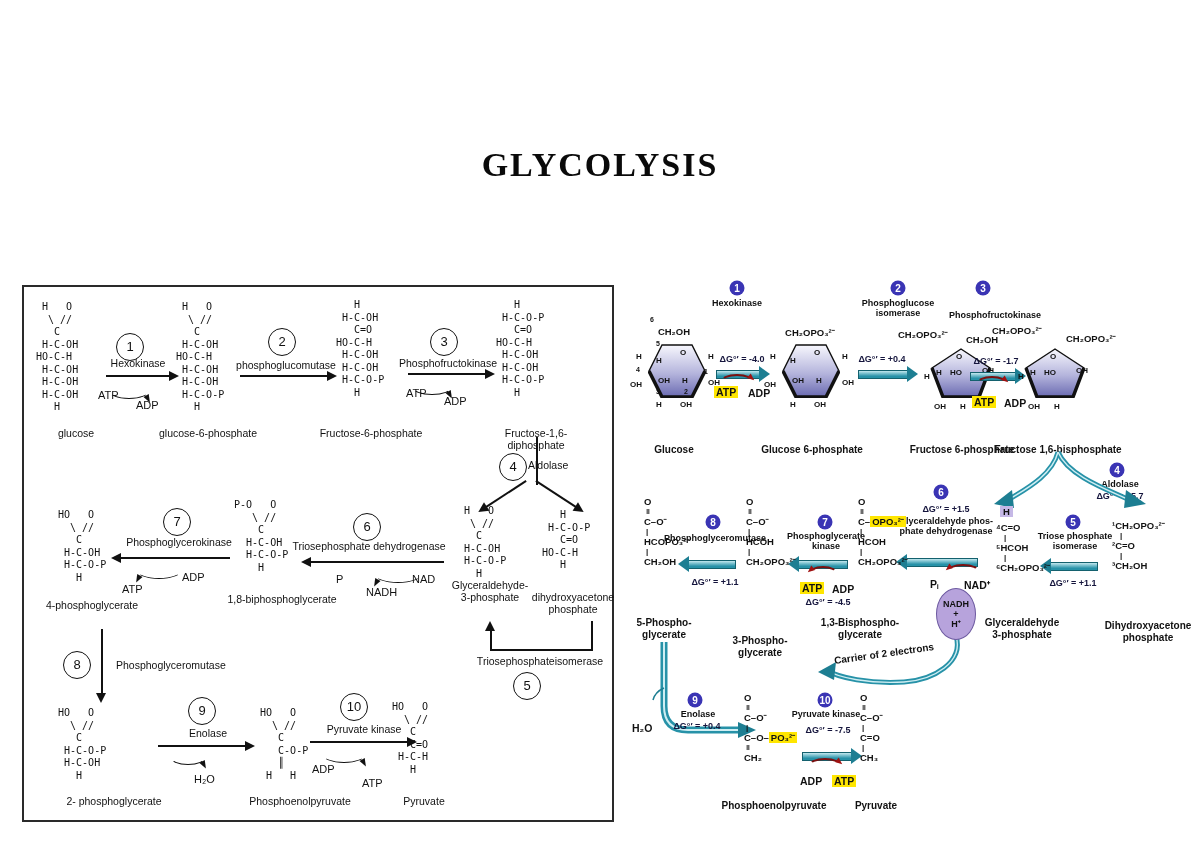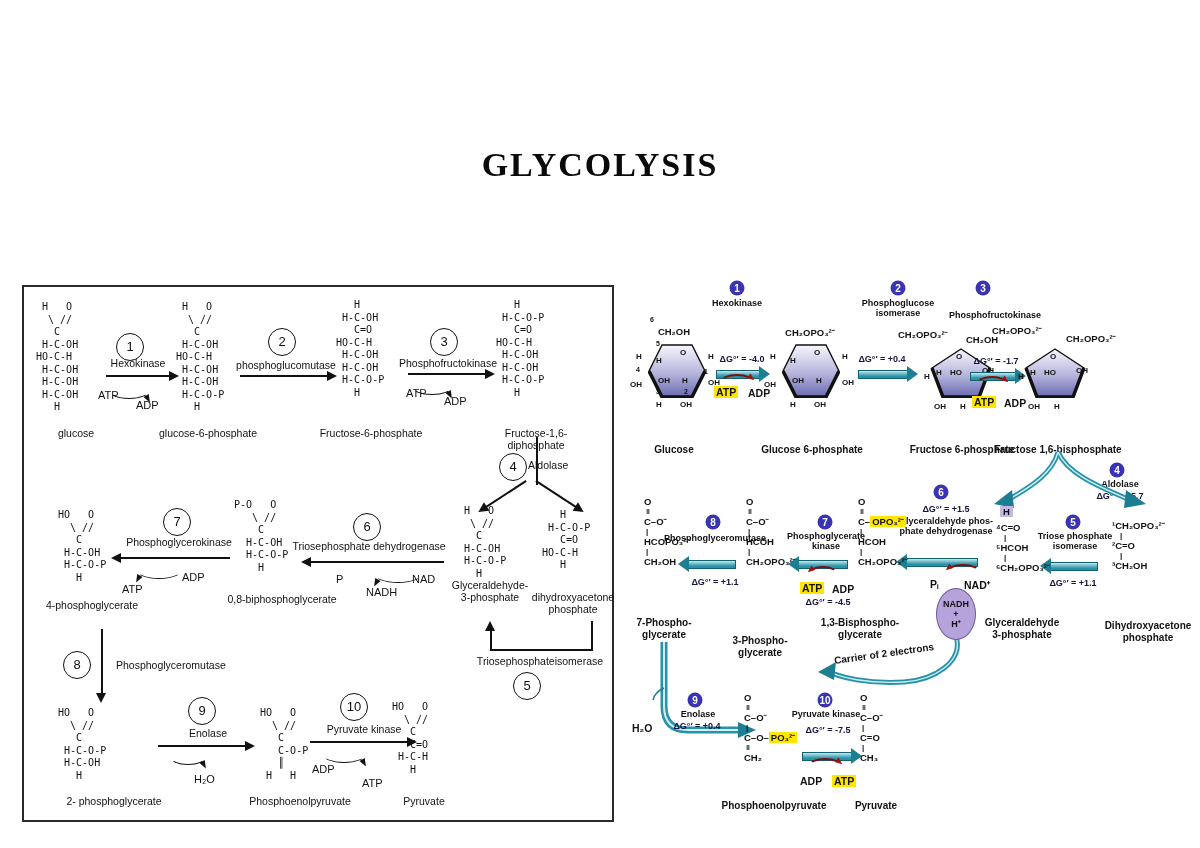--- a/index.html
+++ b/index.html
@@ -170,21 +170,21 @@
  HO-C-H
     H</div>
   <div class="mn" style="left:549px;top:304px">dihydroxyacetone
 phosphate</div>
   <div class="mol" style="left:204px;top:212px"> P-O   O
     \ //
      C
    H-C-OH
    H-C-O-P
      H</div>
-  <div class="mn" style="left:258px;top:306px">0,8-biphosphoglycerate</div>
+  <div class="mn" style="left:258px;top:306px">1,8-biphosphoglycerate</div>
   <div class="mol" style="left:28px;top:222px"> HO   O
    \ //
     C
   H-C-OH
   H-C-O-P
     H</div>
   <div class="mn" style="left:68px;top:312px">4-phosphoglycerate</div>
 
   <div class="vln" style="left:567px;top:334px;height:30px"></div>
   <div class="hln" style="left:466px;top:362px;width:102px"></div>
@@ -445,21 +445,21 @@
 
   <div class="rm" style="left:14px;top:226px">
     <div class="fl">O</div>
     <div class="fb">‖</div>
     <div class="fl">C–O⁻</div>
     <div class="fb">|</div>
     <div class="fl">HCOPO₃²⁻</div>
     <div class="fb">|</div>
     <div class="fl">CH₂OH</div>
   </div>
-  <div class="mn2" style="left:34px;top:347px">7-Phospho-
+  <div class="mn2" style="left:34px;top:347px">5-Phospho-
 glycerate</div>
 
   <svg class="abs" style="left:184px;top:358px" width="152" height="62">
     <path d="M142,8 C150,34 120,52 90,54 C55,56 25,50 12,42" fill="none" stroke="#2792a8" stroke-width="5"></path>
     <path d="M142,8 C150,34 120,52 90,54 C55,56 25,50 12,42" fill="none" stroke="#cfeef3" stroke-width="1.4"></path>
     <polygon points="22,34 4,44 20,52" fill="#1d7e92"></polygon>
   </svg>
   <div class="carr" style="left:254px;top:378px">Carrier of 2 electrons</div>
 
   <svg class="abs" style="left:20px;top:370px" width="112" height="122">

